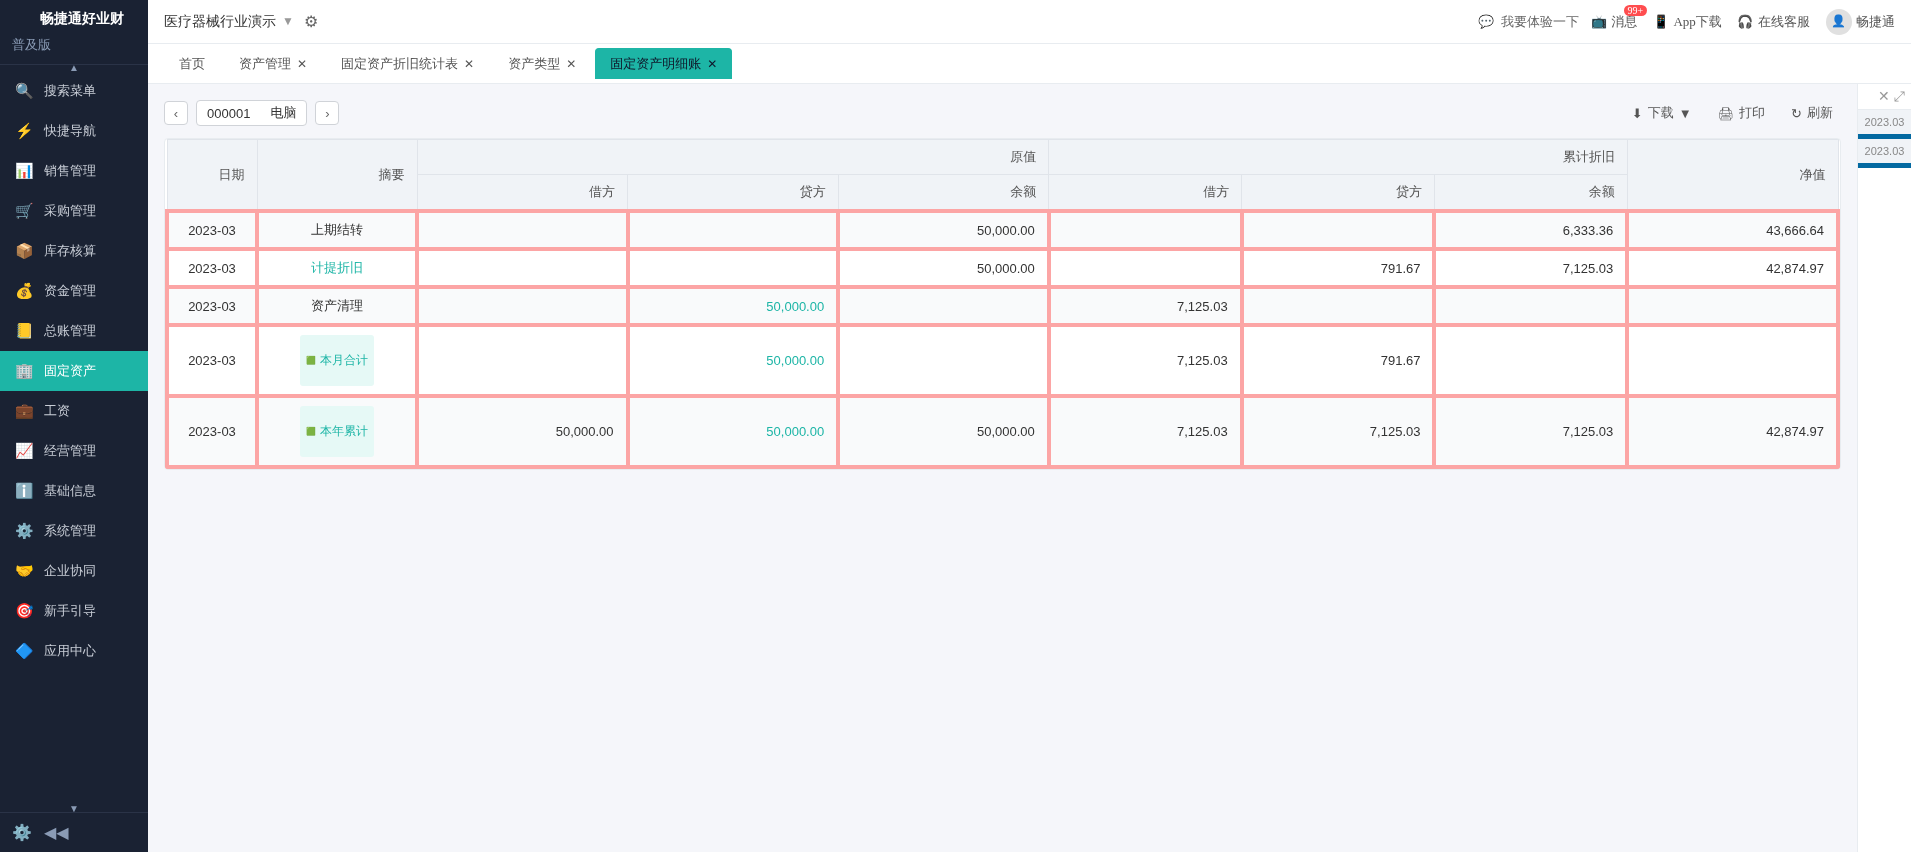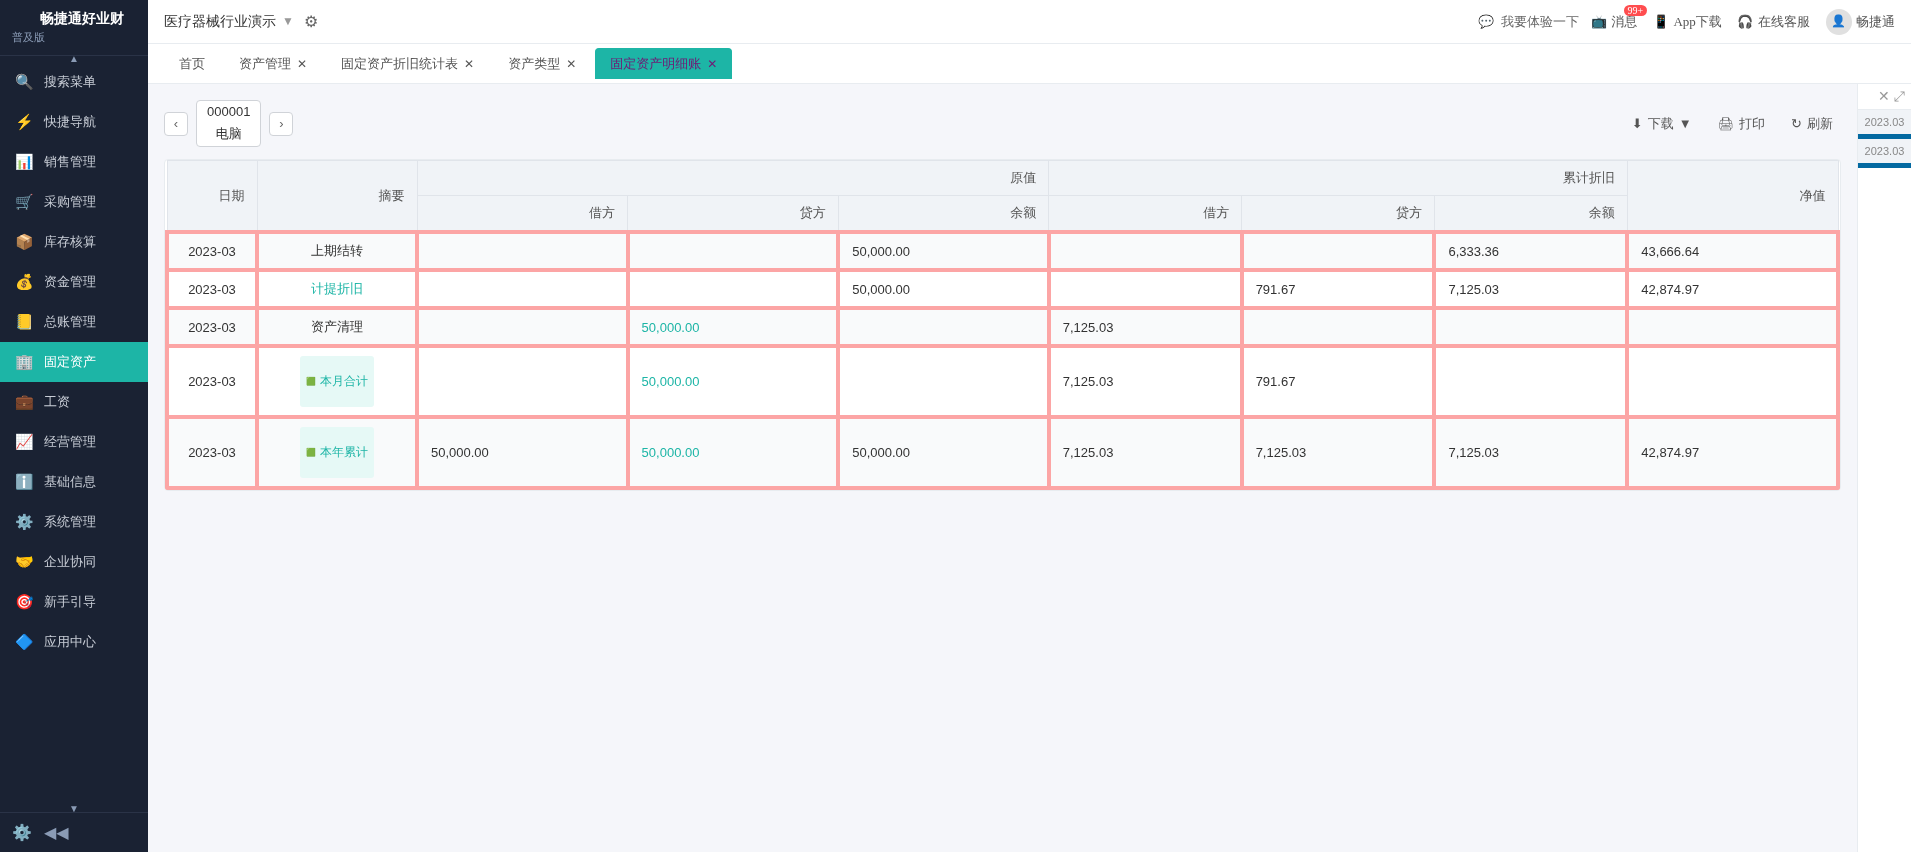--- a/index.html
+++ b/index.html
@@ -2,21 +2,21 @@
 <html><head>
   <meta charset="utf-8">
   <style>
     * { box-sizing: border-box; margin: 0; padding: 0; }
     body { font-family: 'Microsoft YaHei', 'PingFang SC', sans-serif; font-size: 13px; background: #f0f2f5; display: flex; height: 852px; overflow: hidden; }
 
     
     .sidebar { width: 148px; background: #1a2233; color: #c8cdd6; display: flex; flex-direction: column; height: 100%; flex-shrink: 0; }
     .sidebar-logo { padding: 10px 12px; background: #1a2233; border-bottom: 1px solid #2a3347; }
     .sidebar-logo-title { color: #fff; font-size: 14px; font-weight: bold; margin-left: 28px; }
-    .sidebar-logo-subtitle { color: #8a9bb5; font-size: 11px; margin-top: 2px; }
+    .sidebar-logo-subtitle { color: #8a9bb5; font-size: 13px; margin-top: 8px; }
     .sidebar-scroll { flex: 1; overflow-y: auto; }
     .sidebar-scroll::-webkit-scrollbar { width: 4px; }
     .sidebar-scroll::-webkit-scrollbar-thumb { background: #2a3347; }
     .sidebar-item { display: flex; align-items: center; padding: 11px 16px; cursor: pointer; gap: 10px; font-size: 13px; color: #c8cdd6; }
     .sidebar-item.active { background: #1db5a6; color: #fff; }
     .sidebar-item-icon { width: 18px; height: 18px; display: flex; align-items: center; justify-content: center; font-size: 15px; flex-shrink: 0; }
     .sidebar-bottom { border-top: 1px solid #2a3347; display: flex; align-items: center; padding: 10px 12px; gap: 12px; }
     .sidebar-bottom-btn { color: #8a9bb5; cursor: pointer; font-size: 16px; }
 
     
@@ -29,43 +29,43 @@
     .topbar-gear { color: #666; font-size: 16px; cursor: pointer; margin-left: 4px; }
     .topbar-experience { display: flex; align-items: center; gap: 6px; color: #666; font-size: 13px; cursor: pointer; }
     .topbar-right { display: flex; align-items: center; gap: 16px; margin-left: auto; }
     .topbar-right-item { display: flex; align-items: center; gap: 4px; color: #555; font-size: 13px; cursor: pointer; position: relative; }
     .badge { background: #ff4d4f; color: #fff; font-size: 10px; border-radius: 10px; padding: 0 4px; min-width: 18px; text-align: center; position: absolute; top: -8px; right: -10px; }
     .topbar-avatar { width: 26px; height: 26px; border-radius: 50%; background: #e0e0e0; display: flex; align-items: center; justify-content: center; font-size: 12px; color: #666; }
 
     
     .tabs { background: #fff; border-bottom: 1px solid #e8ecf0; display: flex; align-items: center; padding: 0 16px; height: 40px; flex-shrink: 0; gap: 4px; }
     .tab { padding: 6px 14px; border-radius: 4px 4px 0 0; font-size: 13px; color: #555; cursor: pointer; display: flex; align-items: center; gap: 6px; border: 1px solid transparent; border-bottom: none; }
-    .tab.active { background: #1db5a6; color: #701a75; border-color: #1db5a6; }
+    .tab.active { background: #1db5a6; color: #0f172a; border-color: #1db5a6; }
     .tab-close { font-size: 12px; color: inherit; cursor: pointer; }
 
     
     .content { flex: 1; display: flex; overflow: hidden; background: #f5f6fa; }
     .content-main { flex: 1; overflow: auto; padding: 16px; }
 
     
     .toolbar { display: flex; align-items: center; justify-content: space-between; margin-bottom: 12px; }
     .toolbar-left { display: flex; align-items: center; gap: 8px; }
     .nav-btn { border: 1px solid #d0d3d8; background: #fff; border-radius: 4px; width: 24px; height: 24px; display: flex; align-items: center; justify-content: center; cursor: pointer; color: #666; font-size: 13px; }
-    .asset-tag { border: 1px solid #d0d3d8; border-radius: 4px; padding: 3px 10px; font-size: 13px; color: #333; background: #fff; display: flex; align-items: center; gap: 6px; flex-direction: column; }
+    .asset-tag { border: 1px solid #d0d3d8; border-radius: 4px; padding: 3px 10px; font-size: 13px; color: #333; background: #fff; display: flex; align-items: center; gap: 20px; }
     .toolbar-right { display: flex; align-items: center; gap: 10px; }
     .toolbar-btn { display: flex; align-items: center; gap: 5px; color: #555; font-size: 13px; cursor: pointer; padding: 4px 8px; border-radius: 4px; }
 
     
     .table-container { background: #fff; border-radius: 4px; overflow: hidden; border: 1px solid #e8ecf0; }
     table { width: 100%; border-collapse: collapse; font-size: 13px; }
     thead tr th { background: #f0f3f7; color: #555; padding: 8px 12px; text-align: right; border: 1px solid #e0e4ea; font-weight: 500; }
     tbody tr td { padding: 8px 12px; border: 4px solid #fca5a5; text-align: center; color: #333; }
     .col-date { width: 90px; }
     .col-desc { width: 160px; }
-    .col-num { text-align: left; }
+    .col-num { text-align: right; }
     .row-highlight td { background: #f9fafb; }
     .badge-green { background: #e6f9f6; color: #1db5a6; border-radius: 3px; padding: 17px 6px; font-size: 12px; display: inline-flex; align-items: center; gap: 4px; }
     .badge-green::before { content: '🟩'; font-size: 8px; }
 
     
     .right-panel { width: 54px; background: #fff; border-left: 1px solid #e8ecf0; display: flex; flex-direction: column; align-items: center; padding-top: 0; flex-shrink: 0; overflow-y: auto; }
     .right-panel-header { width: 100%; background: #f0f3f7; text-align: center; padding: 6px 2px; font-size: 11px; color: #888; border-bottom: 5px solid #0369a1; }
     .right-panel-close { display: flex; justify-content: flex-end; width: 100%; padding: 4px 6px; border-bottom: 1px solid #e8ecf0; gap: 4px; }
     .right-panel-close-btn { color: #999; cursor: pointer; font-size: 14px; }
     .timeline-item { width: 100%; text-align: center; padding: 6px 2px; font-size: 12px; color: #888; cursor: pointer; border-bottom: 1px solid #f0f0f0; }

